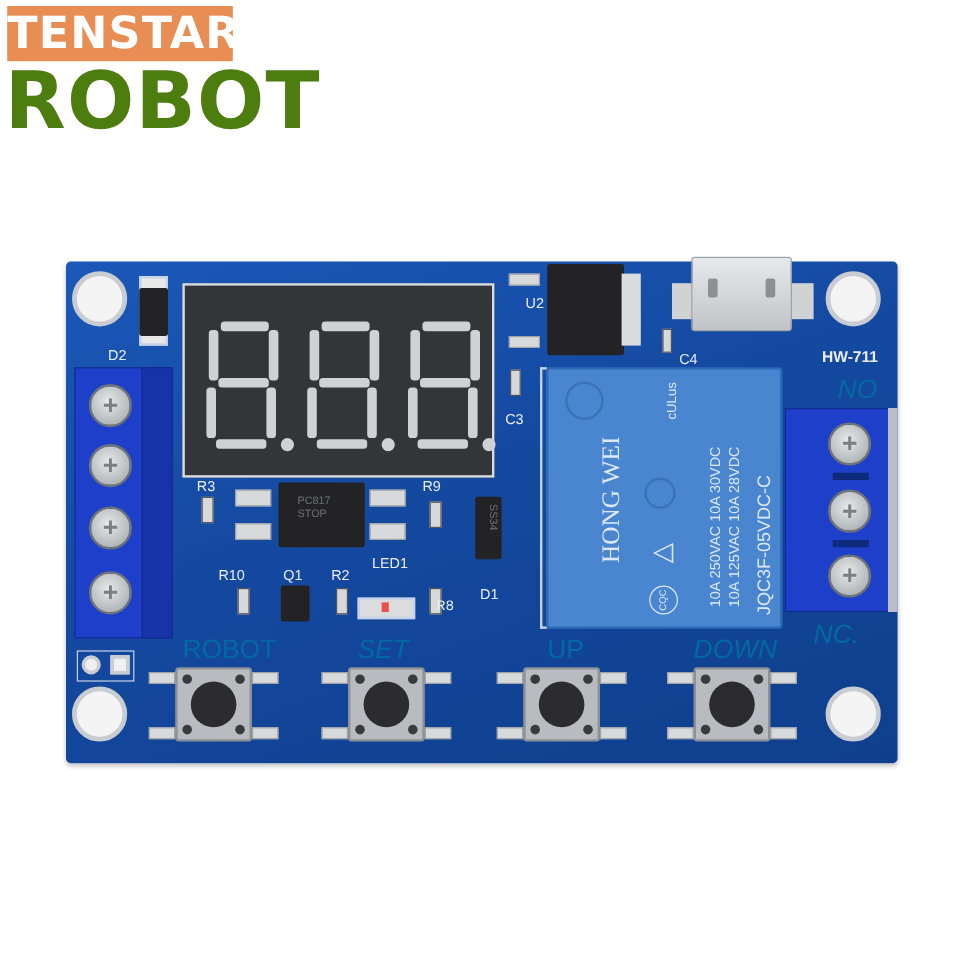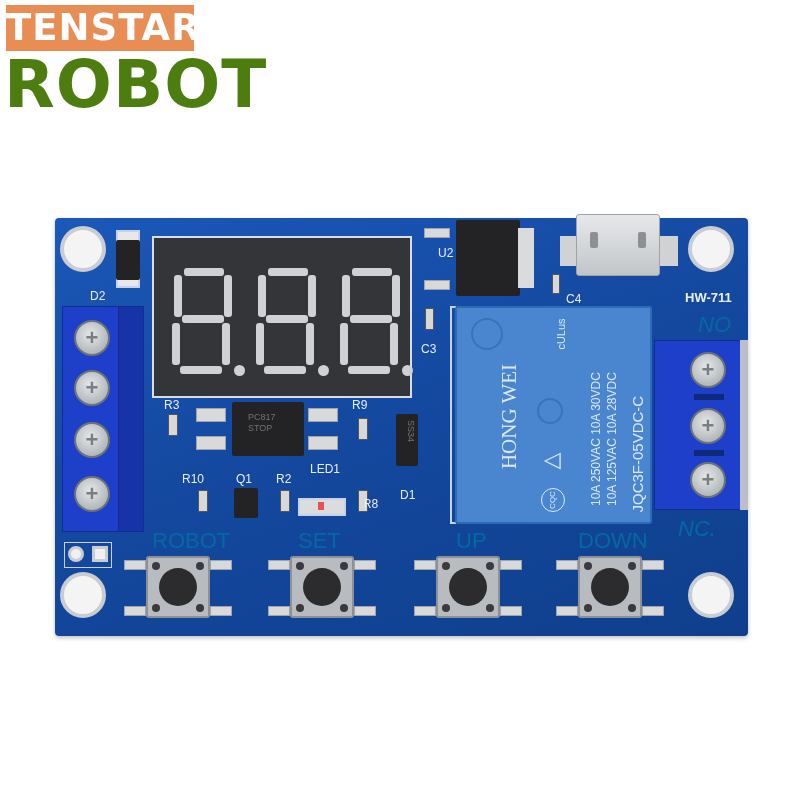--- a/index.html
+++ b/index.html
@@ -161,23 +161,23 @@
 <div class="abs chip" style="left:234px;top:488px;width:24px;height:30px;"></div>
 <div class="abs silk" style="left:276px;top:472px;">R2</div>
 <div class="abs smd" style="left:280px;top:490px;width:10px;height:22px;"></div>
 <div class="abs silk" style="left:310px;top:462px;">LED1</div>
 <div class="abs" style="left:298px;top:498px;width:48px;height:18px;background:#dadcde;border:2px solid #c5d2ea;box-sizing:border-box;"></div>
 <div class="abs" style="left:318px;top:502px;width:6px;height:8px;background:#e95050;"></div>
 <div class="abs smd" style="left:358px;top:490px;width:10px;height:22px;"></div>
 <div class="abs silk" style="left:364px;top:498px;font-family:Liberation Mono, monospace;">R8</div>
 
 <div class="abs silk-lg" style="left:152px;top:528px;">ROBOT</div>
-<div class="abs silk-lg" style="left:298px;top:528px;">SET</div>
+<div class="abs silk-lg" style="left:298px;top:528px;font-style:italic;">SET</div>
 <div class="abs silk-lg" style="left:456px;top:528px;">UP</div>
-<div class="abs silk-lg" style="left:578px;top:528px;">DOWN</div>
+<div class="abs silk-lg" style="left:578px;top:528px;font-style:italic;">DOWN</div>
 
 <div class="abs tact" style="left:146px;top:556px;">
   <div class="cap"></div>
   <div class="pin" style="left:4px;top:4px;"></div>
     <div class="pin" style="right:4px;top:4px;"></div>
   <div class="pin" style="left:4px;bottom:4px;"></div>
     <div class="pin" style="right:4px;bottom:4px;"></div>
 </div>
 <div class="abs tact" style="left:290px;top:556px;">
   <div class="cap"></div>

